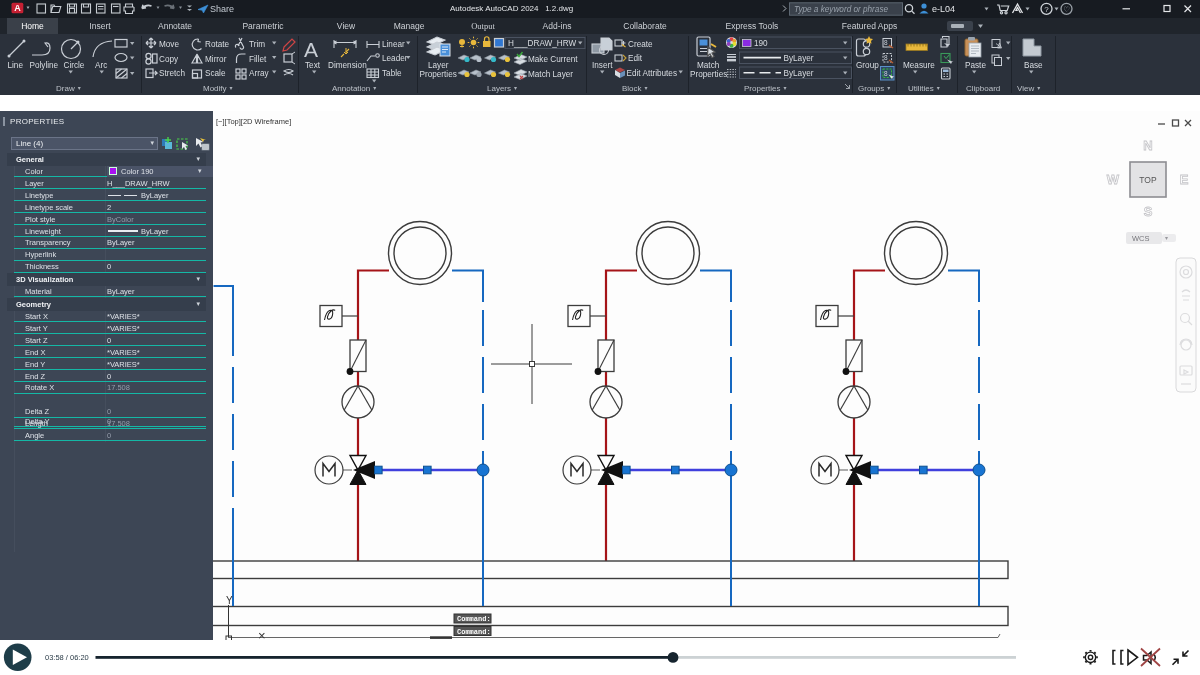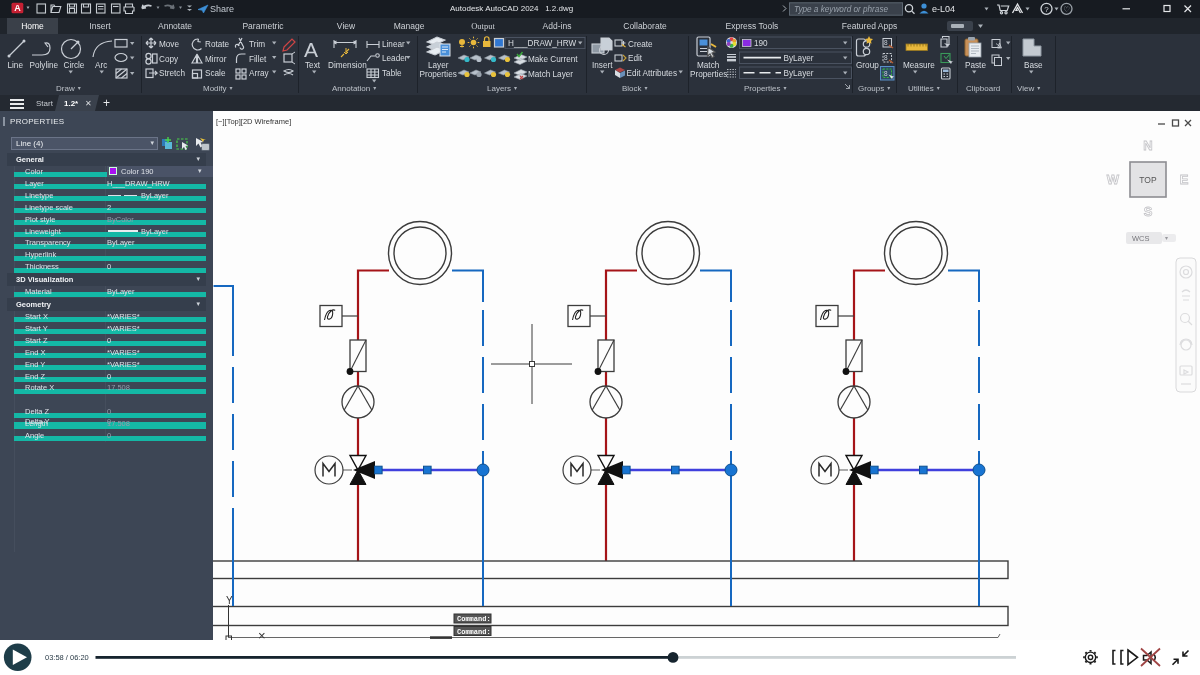--- a/index.html
+++ b/index.html
@@ -15,21 +15,21 @@
   .rtab.active{background:#3a4049;color:#fff;}
   
   #ribbon{left:0;top:34px;width:1200px;height:61px;background:#2b313b;}
   .rsep{position:absolute;top:2px;width:1px;height:57px;background:#1d222a;}
   .plabel{position:absolute;top:49px;height:12px;line-height:12px;font-size:8px;color:#bcc1c8;white-space:nowrap;}
   .plabel .ar{font-size:6px;position:relative;top:-1px;margin-left:3px;color:#aab0b8;}
   
   #ftabs{left:0;top:95px;width:1200px;height:16px;background:#242931;}
   
   #props{left:0;top:111px;width:213px;height:529px;background:#3d4655;overflow:hidden;}
-  .prow{position:absolute;left:14px;width:192px;height:11.9px;font-size:7.5px;color:#dde1e7;border-bottom:5px solid #14b8a6;box-sizing:border-box;}
+  .prow{position:absolute;left:14px;width:192px;height:11.9px;font-size:7.5px;color:#dde1e7;border-bottom:1px solid #14b8a6;box-sizing:border-box;}
   .prow .lbl{position:absolute;left:11px;top:1.5px;}
   .prow .val{position:absolute;left:93px;top:1.5px;}
   .prow .val.gray{color:#959dab;}
   .phdr{position:absolute;left:7px;width:199px;height:13px;background:#353e4c;
      font-size:7.5px;font-weight:bold;color:#f0f2f5;}
   .phdr span{position:absolute;left:9px;top:2px;}
   .phdr .chev{position:absolute;left:auto;right:6px;top:2px;font-weight:normal;font-size:7px;color:#cfd4da;}
   
   #player{left:0;top:640px;width:968px;height:35px;background:#ffffff;}
 </style>
@@ -390,28 +390,20 @@
     <div class="plabel" style="left:332px;">Annotation<span class="ar">▾</span></div>
     <div class="plabel" style="left:487px;">Layers<span class="ar">▾</span></div>
     <div class="plabel" style="left:622px;">Block<span class="ar">▾</span></div>
     <div class="plabel" style="left:744px;">Properties<span class="ar">▾</span></div>
     <div class="plabel" style="left:858px;">Groups<span class="ar">▾</span></div>
     <div class="plabel" style="left:908px;">Utilities<span class="ar">▾</span></div>
     <div class="plabel" style="left:966px;">Clipboard</div>
     <div class="plabel" style="left:1017px;">View<span class="ar">▾</span></div>
   </div>
 
-  <div class="abs" id="ftabs">
-    <div class="abs" style="left:57px;top:0;width:40px;height:16px;background:#3a414c;transform:skewX(-14deg);"></div>
-    <div class="abs" style="left:10px;top:3.5px;width:14px;height:2px;background:#e8eaec;box-shadow:0 4px 0 #e8eaec,0 8px 0 #e8eaec;"></div>
-    <div class="abs" style="left:36px;top:4px;font-size:8px;color:#c6cad0;">Start</div>
-    <div class="abs" style="left:64px;top:4px;font-size:8px;color:#fff;font-weight:bold;">1.2*</div>
-    <div class="abs" style="left:85px;top:4px;font-size:8px;color:#d8dadd;">✕</div>
-    <div class="abs" style="left:103px;top:1px;font-size:12px;color:#e8eaec;">+</div>
-  </div>
 
   <div class="abs" id="props">
     <div class="abs" style="left:3px;top:6px;width:2px;height:9px;background:#8a93a0;"></div>
     <div class="abs" style="left:10px;top:6px;font-size:8px;color:#e8ebee;letter-spacing:0.3px;">PROPERTIES</div>
 
     <div class="abs" style="left:11px;top:26px;width:147px;height:13px;background:#4b5467;border:1px solid #6b7488;box-sizing:border-box;">
       <span style="position:absolute;left:4px;top:1px;font-size:8px;color:#eef0f3;">Line (4)</span>
       <span style="position:absolute;right:3px;top:1px;font-size:7px;color:#d0d5db;">▾</span>
     </div>
     <svg width="50" height="16" viewBox="0 0 50 16" style="position:absolute;left:160px;top:25px;">

